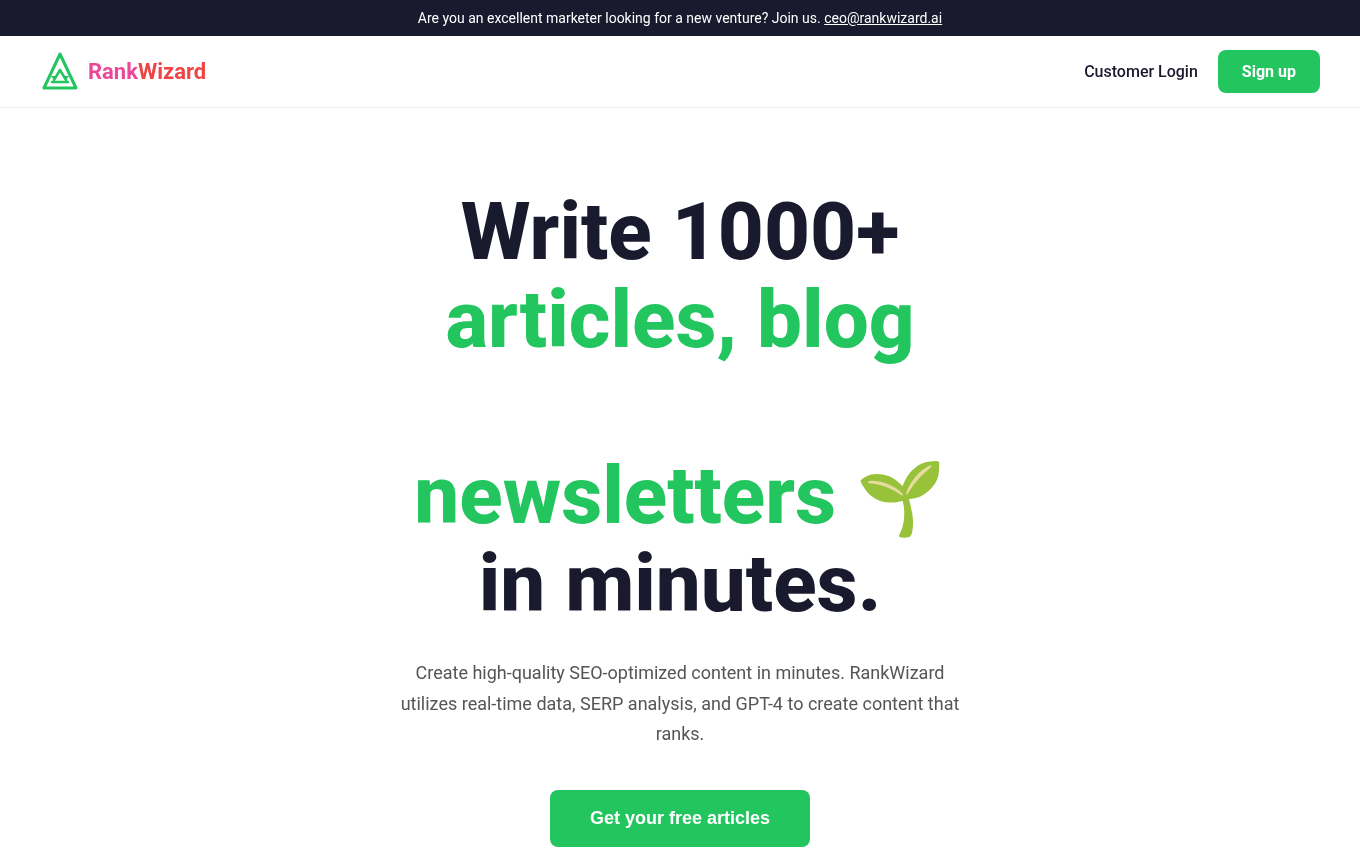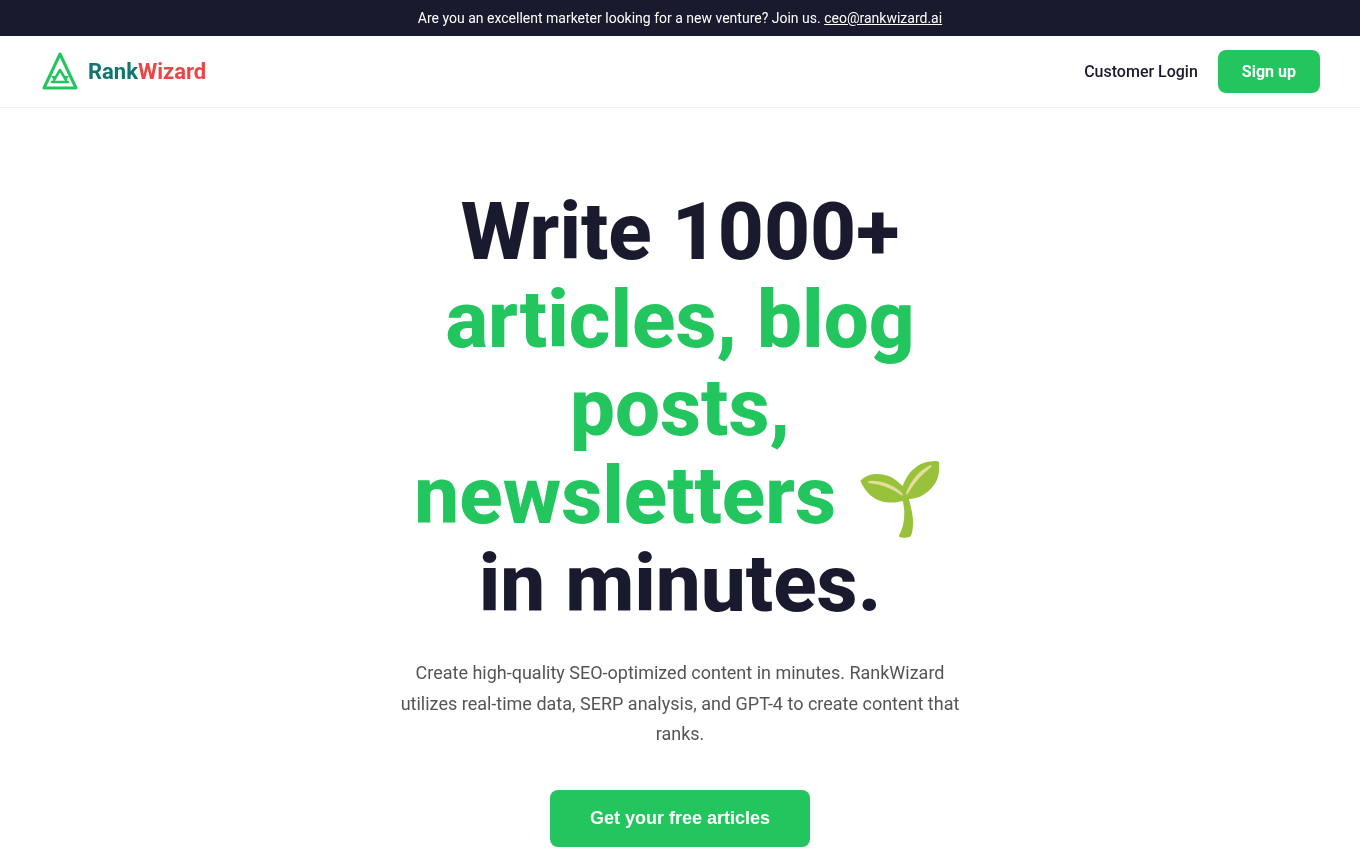--- a/index.html
+++ b/index.html
@@ -48,21 +48,21 @@
       width: 40px;
       height: 40px;
     }
 
     .logo-text {
       font-size: 22px;
       font-weight: 700;
     }
 
     .logo-text .rank {
-      color: #0f766e;
+      color: #ec4899;
     }
 
     .logo-text .wizard {
       color: #ef4444;
     }
 
     .nav-links {
       display: flex;
       align-items: center;
       gap: 40px;
@@ -182,21 +182,21 @@
   <div class="nav-right">
     <a href="#" class="btn-login">Customer Login</a>
     <a href="#" class="btn-signup">Sign up</a>
   </div>
 </nav>
 
 <section class="hero">
   <h1 class="hero-title">
     <span class="dark">Write 1000+</span><br>
     <span class="green">articles, blog</span><br>
-    <span class="green">posts,</span><br>
+    <br>
     <span class="green">newsletters</span>
     <span class="leaf-emoji">🌱</span><br>
     <span class="dark">in minutes.</span>
   </h1>
 
   <p class="hero-description">Create high-quality SEO-optimized content in minutes. RankWizard utilizes real-time data, SERP analysis, and GPT-4 to create content that ranks.</p>
 
   <div>
     <button class="btn-cta">Get your free articles</button>
     

